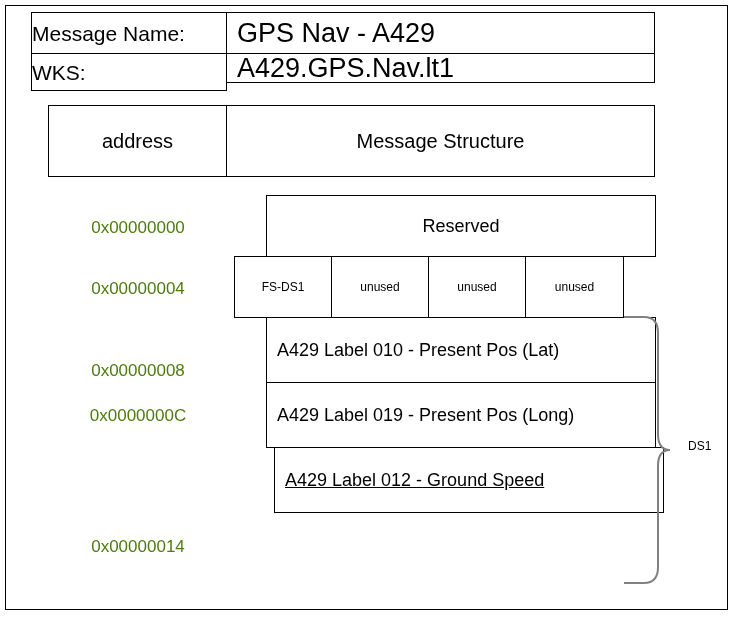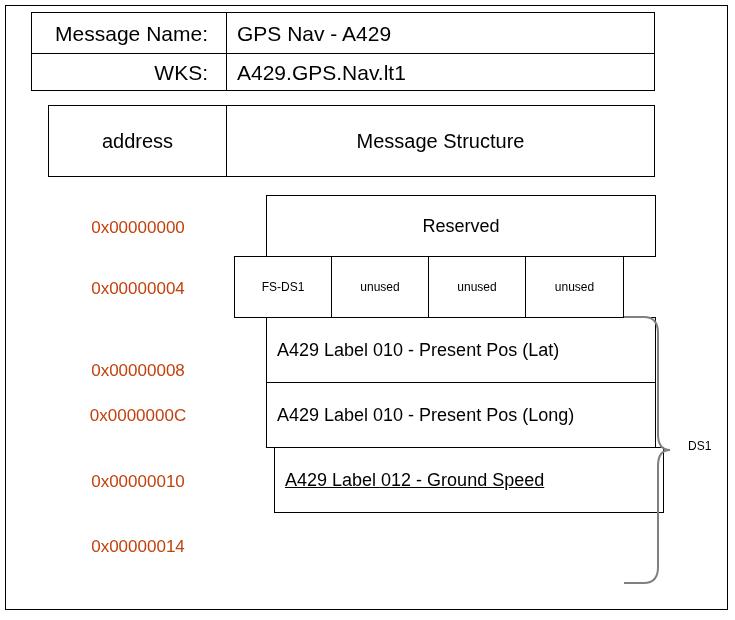--- a/index.html
+++ b/index.html
@@ -35,46 +35,46 @@
   .cell {
     position: absolute;
     box-sizing: border-box;
     border: 1px solid #000000;
     display: flex;
     align-items: center;
     background: #ffffff;
     white-space: nowrap;
   }
   .cell.center { justify-content: center; }
-  .cell.right  { justify-content: flex-end; padding-right: 18px; }
+  .cell.right  { padding-right: 18px; }
   .cell.left   { justify-content: flex-start; padding-left: 10px; }
 
   
   .hdr-label {
     font-size: 21px;
     line-height: 1;
   }
   .hdr-value {
-    font-size: 21px;
+    font-size: 27px;
     line-height: 1;
   }
 
   
   .colhdr {
     font-size: 20px;
     line-height: 1;
   }
 
   
   .addr {
     position: absolute;
     font-size: 17px;
     line-height: 1;
     text-align: center;
-    color: #c2410c;
+    color: #4d7c0f;
     white-space: nowrap;
   }
 
   
   .struct {
     font-size: 18px;
     line-height: 1;
     margin-left: 32px;
   }
   .struct-sub {
@@ -109,36 +109,35 @@
   <div class="cell right hdr-label" style="left:31px; top:12px; width:196px; height:42px;">
     <span>Message Name:</span>
   </div>
   <div class="cell left hdr-value" style="left:226px; top:12px; width:429px; height:42px;">
     <span>GPS Nav - A429</span>
   </div>
 
   <div class="cell right hdr-label" style="left:31px; top:53px; width:196px; height:38px;">
     <span>WKS:</span>
   </div>
-  <div class="cell left hdr-value" style="left:226px; top:53px; width:429px; height:38px;">
+  <div class="cell left hdr-value" style="left:226px; top:53px; width:429px; height:30px;">
     <span>A429.GPS.Nav.lt1</span>
   </div>
 
   <div class="cell center colhdr" style="left:48px; top:105px; width:179px; height:72px;">
     <span>address</span>
   </div>
   <div class="cell center colhdr" style="left:226px; top:105px; width:429px; height:72px;">
     <span>Message Structure</span>
   </div>
 
   <div class="addr" style="left:58px; top:219px; width:160px;">0x00000000</div>
   <div class="addr" style="left:58px; top:280px; width:160px;">0x00000004</div>
   <div class="addr" style="left:58px; top:362px; width:160px;">0x00000008</div>
   <div class="addr" style="left:58px; top:407px; width:160px;">0x0000000C</div>
-  <div class="addr" style="left:58px; top:473px; width:160px;">0x00000010</div>
   <div class="addr" style="left:58px; top:538px; width:160px;">0x00000014</div>
 
   <div class="cell center struct" style="left:234px; top:195px; width:390px; height:62px;">
     <span>Reserved</span>
   </div>
 
   <div class="cell center struct-sub" style="left:234px; top:256px; width:98px; height:62px;">
     <span>FS-DS1</span>
   </div>
   <div class="cell center struct-sub" style="left:331px; top:256px; width:98px; height:62px;">
@@ -148,21 +147,21 @@
     <span>unused</span>
   </div>
   <div class="cell center struct-sub" style="left:525px; top:256px; width:99px; height:62px;">
     <span>unused</span>
   </div>
 
   <div class="cell left struct" style="left:234px; top:317px; width:390px; height:66px;">
     <span>A429 Label 010 - Present Pos (Lat)</span>
   </div>
   <div class="cell left struct" style="left:234px; top:382px; width:390px; height:66px;">
-    <span>A429 Label 010 - Present Pos (Long)</span>
+    <span>A429 Label 019 - Present Pos (Long)</span>
   </div>
   <div class="cell left struct" style="left:242px; top:447px; width:390px; height:66px;text-decoration:underline;">
     <span>A429 Label 012 - Ground Speed</span>
   </div>
 
   <svg class="brace-svg" viewBox="0 0 60 280">
     <path d="M 6 7
              L 26 7
              Q 40 7 40 23
              L 40 124

